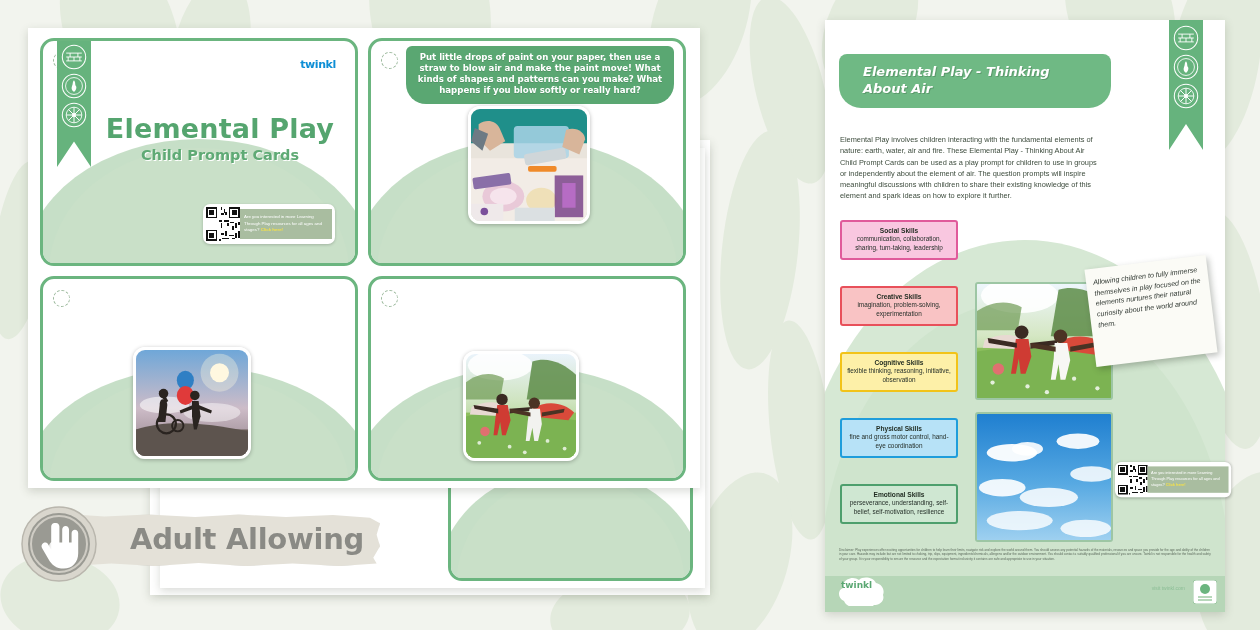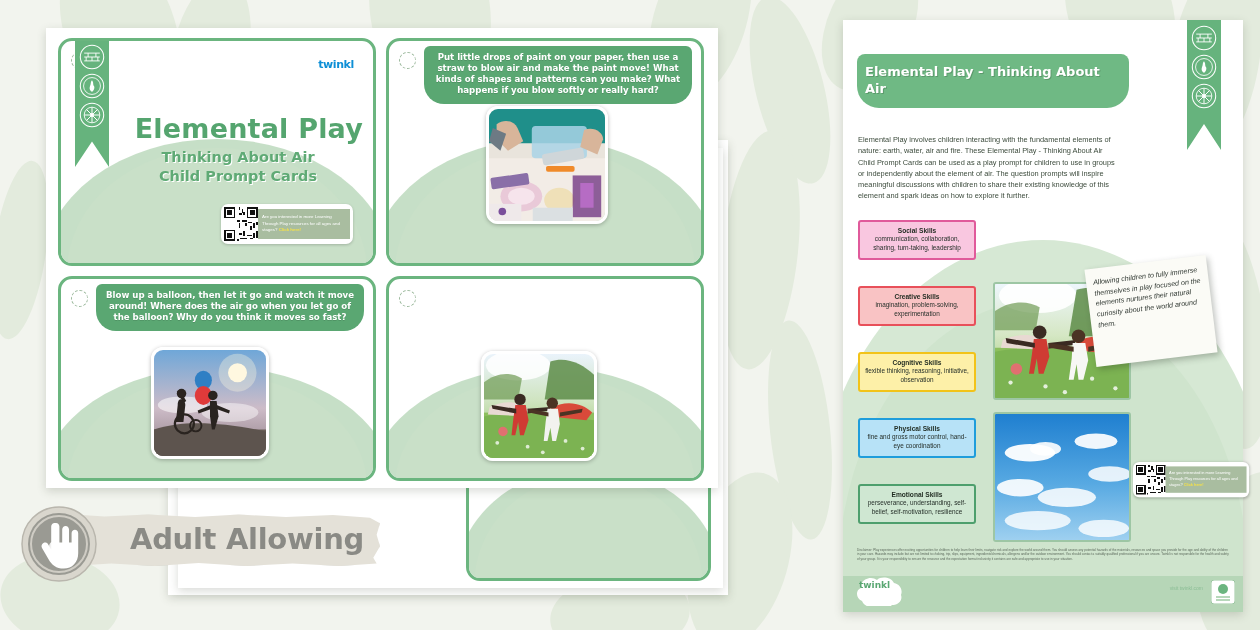--- a/index.html
+++ b/index.html
@@ -12,21 +12,20 @@
 
   
   #leaf-bg { position: absolute; inset: 0; z-index: 0; }
 
   
   .sheet {
     position: absolute;
     background: #ffffff;
     box-shadow: 0 3px 9px rgba(60,70,50,.20);
     z-index: 2;
-    margin-left: 18px;
   }
 
   
   #sheet-back-2 { left: 150px; top: 140px; width: 560px; height: 455px; z-index: 2; }
   #sheet-back-1 { left: 160px; top: 148px; width: 545px; height: 440px; z-index: 3; }
   #sheet-front  { left: 28px;  top: 28px;  width: 672px; height: 460px; z-index: 4; }
 
   
   .card {
     position: absolute;
@@ -96,21 +95,20 @@
     position: relative;
   }
   #cover-title {
     position: absolute; left: 52px; top: 72px; width: 250px;
     z-index: 7; text-align: center;
   }
   #cover-title .t1 {
     font-family: "DejaVu Sans", sans-serif; font-weight: bold;
     font-size: 27px; color: #55a56f; letter-spacing: .2px;
     text-shadow: 1px 1px 0 #ffffff;
-    text-align: right;
   }
   #cover-title .t2 {
     font-family: "DejaVu Sans", sans-serif; font-weight: bold;
     font-size: 14.5px; color: #5faa75; margin-top: 5px;
     text-shadow: 1px 1px 0 #ffffff;
   }
   #cover-title .t3 {
     font-family: "DejaVu Sans", sans-serif; font-weight: bold;
     font-size: 14.5px; color: #5faa75; margin-top: 3px;
     text-shadow: 1px 1px 0 #ffffff;
@@ -133,22 +131,23 @@
   #guide-ribbon {
     position: absolute; right: 22px; top: 0; width: 34px; height: 130px;
     background: #66b37d; z-index: 7;
     clip-path: polygon(0 0,100% 0,100% 100%,50% 80%,0 100%);
     display: flex; flex-direction: column; align-items: center;
     padding-top: 5px; gap: 3px;
   }
   #guide-header {
     position: absolute; left: 14px; top: 34px; width: 272px;
     background: #6fb984; border-radius: 8px 8px 22px 22px;
-    padding: 9px 8px 11px;
+    padding: 9px 24px 11px;
     z-index: 6;
+    font-style: italic;
   }
   #guide-header div {
     font-family: "DejaVu Sans", sans-serif; font-weight: bold;
     font-size: 13px; color: #ffffff; line-height: 1.32;
     text-shadow: 1px 1px 0 rgba(90,150,105,.9);
   }
   #guide-header .hl { color: #e8f7e9; }
   #guide-intro {
     position: absolute; left: 15px; top: 114px; width: 260px;
     font-size: 7.4px; line-height: 1.52; color: #3b4a3b; z-index: 6;
@@ -333,21 +332,20 @@
 
     <div class="twinkl-blob">
       <svg viewBox="0 0 60 46" style="position:absolute;inset:0;width:100%;height:100%">
         <path d="M8 10c3-7 12-9 18-5 5-5 16-4 19 3 7 1 11 8 8 14 3 6-3 13-10 12-4 5-13 6-18 2-6 3-14 0-16-6-7-2-8-12-1-15z" fill="#ffffff"></path>
       </svg>
       <span class="twinkl-word">twinkl</span>
     </div>
 
     <div id="cover-title">
       <div class="t1">Elemental Play</div>
-      <div class="t2">Thinking About Air</div>
       <div class="t3">Child Prompt Cards</div>
     </div>
 
     <div class="qr-callout" style="left:160px; top:163px;">
       <svg class="qr-img" viewBox="0 0 21 21" shape-rendering="crispEdges">
         <rect width="21" height="21" fill="#fff"></rect>
         <g fill="#111">
           <path d="M0 0h7v7H0zm1 1v5h5V1z"></path>
             <rect x="2" y="2" width="3" height="3"></rect>
           <path d="M14 0h7v7h-7zm1 1v5h5V1z"></path>
@@ -409,21 +407,20 @@
         <rect x="60" y="60" width="30" height="6" rx="2" fill="#f08a2a"></rect>
         <rect x="46" y="104" width="42" height="14" fill="#dbe0e2"></rect>
       </svg>
     </div>
   </div>
 
   <div class="card" style="left:12px; top:248px; width:318px; height:205px;">
     <div class="inner-arc"></div>
     <div class="inner-arc2"></div>
     <div class="corner-dot"></div>
-    <div class="bubble" style="left:35px; top:5px; width:268px; font-size:8.6px;">Blow up a balloon, then let it go and watch it move around! Where does the air go when you let go of the balloon? Why do you think it moves so fast?</div>
     <div class="photo" style="left:90px; top:68px; width:118px; height:112px;">
       <svg width="100%" height="100%" viewBox="0 0 118 112" preserveAspectRatio="none">
         <defs>
             <linearGradient id="sun1" x1="0" y1="0" x2="0" y2="1">
           <stop offset="0" stop-color="#6fa7d8"></stop>
               <stop offset=".55" stop-color="#cdbcc8"></stop>
           <stop offset="1" stop-color="#8e7e84"></stop>
             </linearGradient>
           </defs>
         <rect width="118" height="112" fill="url(#sun1)"></rect>

